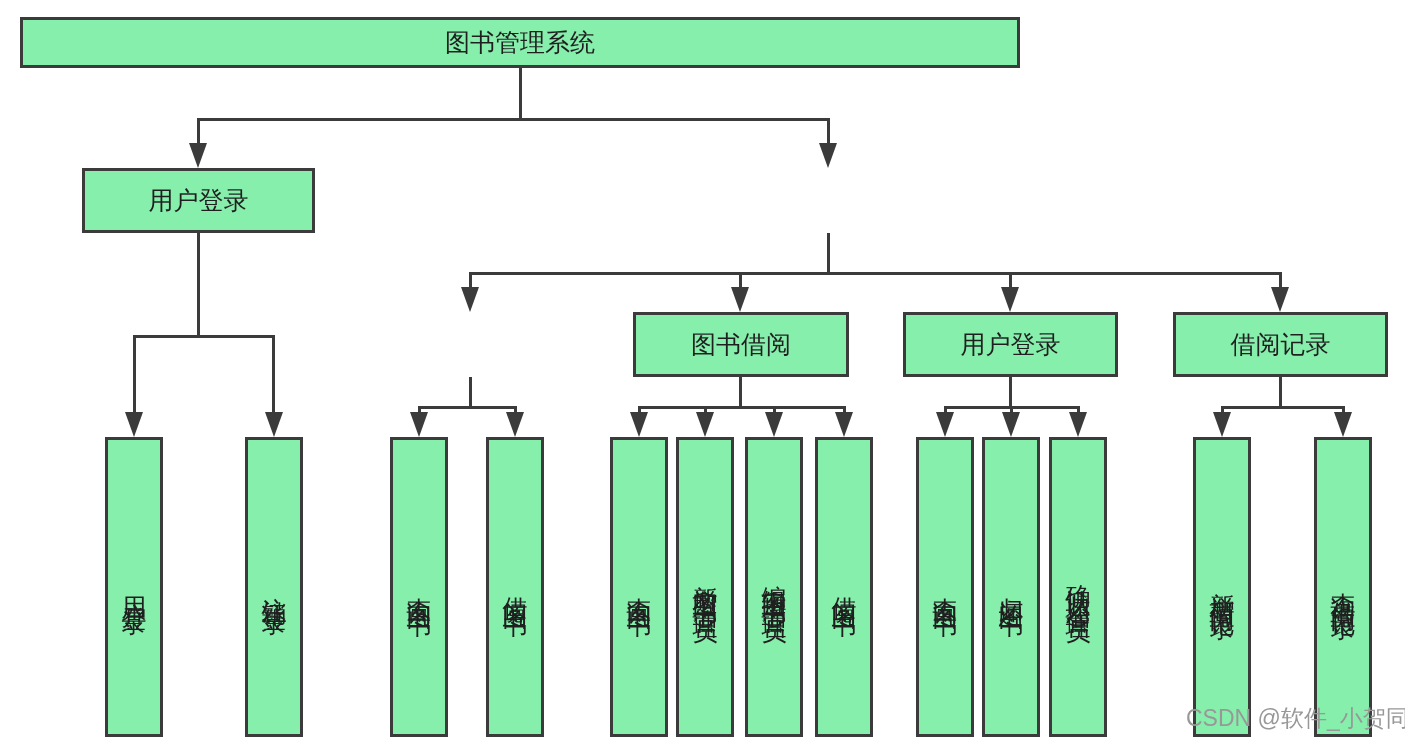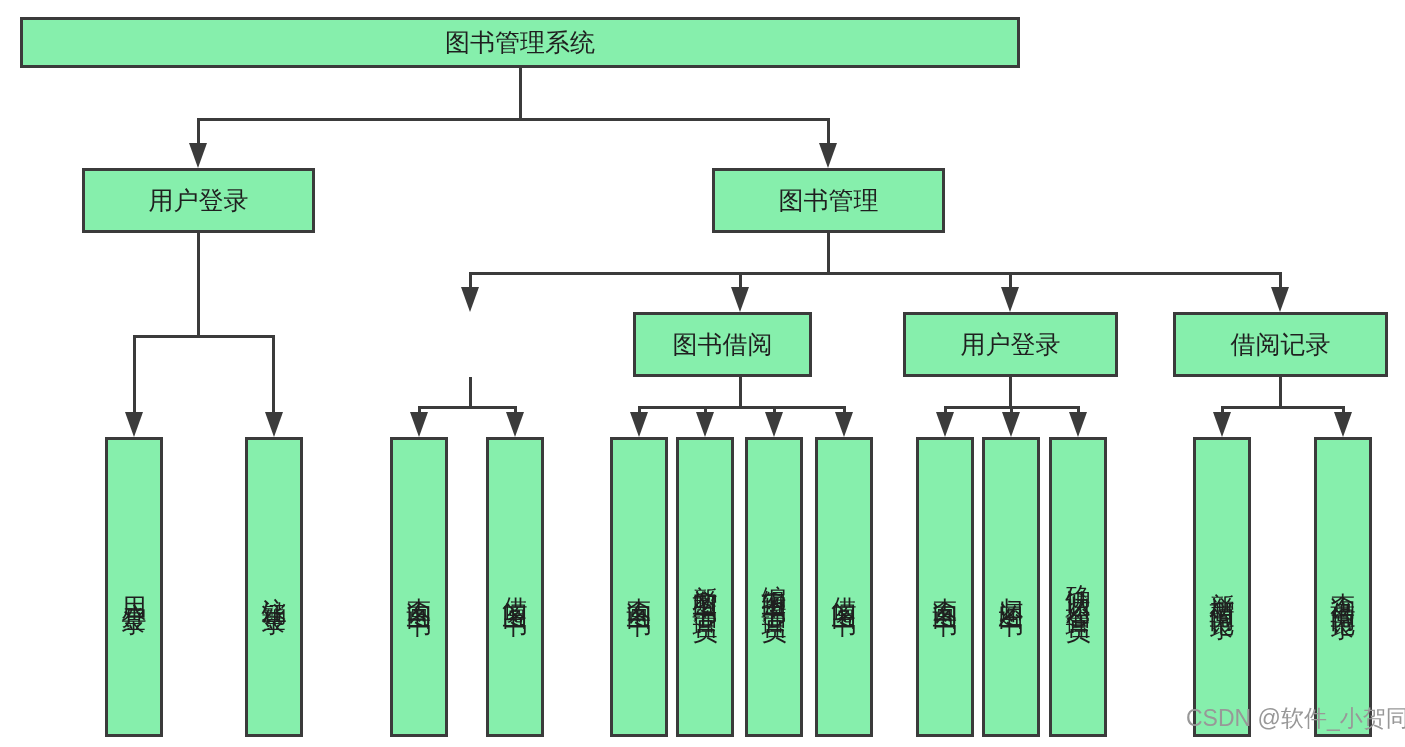--- a/index.html
+++ b/index.html
@@ -36,21 +36,21 @@
     writing-mode:vertical-rl;
     text-orientation:mixed;
     letter-spacing:5px;
     white-space:nowrap;
   }
   
   #n-root{left:20px;top:17px;width:1000px;height:51px;}
   #n-l2a{left:82px;top:168px;width:233px;height:65px;}
   #n-l2b{left:712px;top:168px;width:233px;height:65px;}
   #n-l3a{left:363px;top:312px;width:215px;height:65px;}
-  #n-l3b{left:633px;top:312px;width:179px;height:65px;}
+  #n-l3b{left:633px;top:312px;width:216px;height:65px;}
   #n-l3c{left:903px;top:312px;width:215px;height:65px;}
   #n-l3d{left:1173px;top:312px;width:215px;height:65px;}
   #n-g1a{left:105px;} #n-g1b{left:245px;}
   #n-g2a{left:390px;} #n-g2b{left:486px;}
   #n-g3a{left:610px;} #n-g3b{left:676px;} #n-g3c{left:745px;} #n-g3d{left:815px;}
   #n-g4a{left:916px;} #n-g4b{left:982px;} #n-g4c{left:1049px;}
   #n-g5a{left:1193px;} #n-g5b{left:1314px;}
   
   .vline{position:absolute;width:3px;background:var(--line);}
   .hline{position:absolute;height:3px;background:var(--line);}
@@ -74,23 +74,20 @@
 <body>
 
 <div class="canvas">
 
   <div class="box" id="n-root">
     <span class="lbl">图书管理系统</span>
   </div>
 
   <div class="box" id="n-l2a">
     <span class="lbl">用户登录</span>
-  </div>
-  <div class="box" id="n-l2b">
-    <span class="lbl">图书管理</span>
   </div>
 
   <div class="box" id="n-l3b">
     <span class="lbl">图书借阅</span>
   </div>
   <div class="box" id="n-l3c">
     <span class="lbl">用户登录</span>
   </div>
   <div class="box" id="n-l3d">
     <span class="lbl">借阅记录</span>

